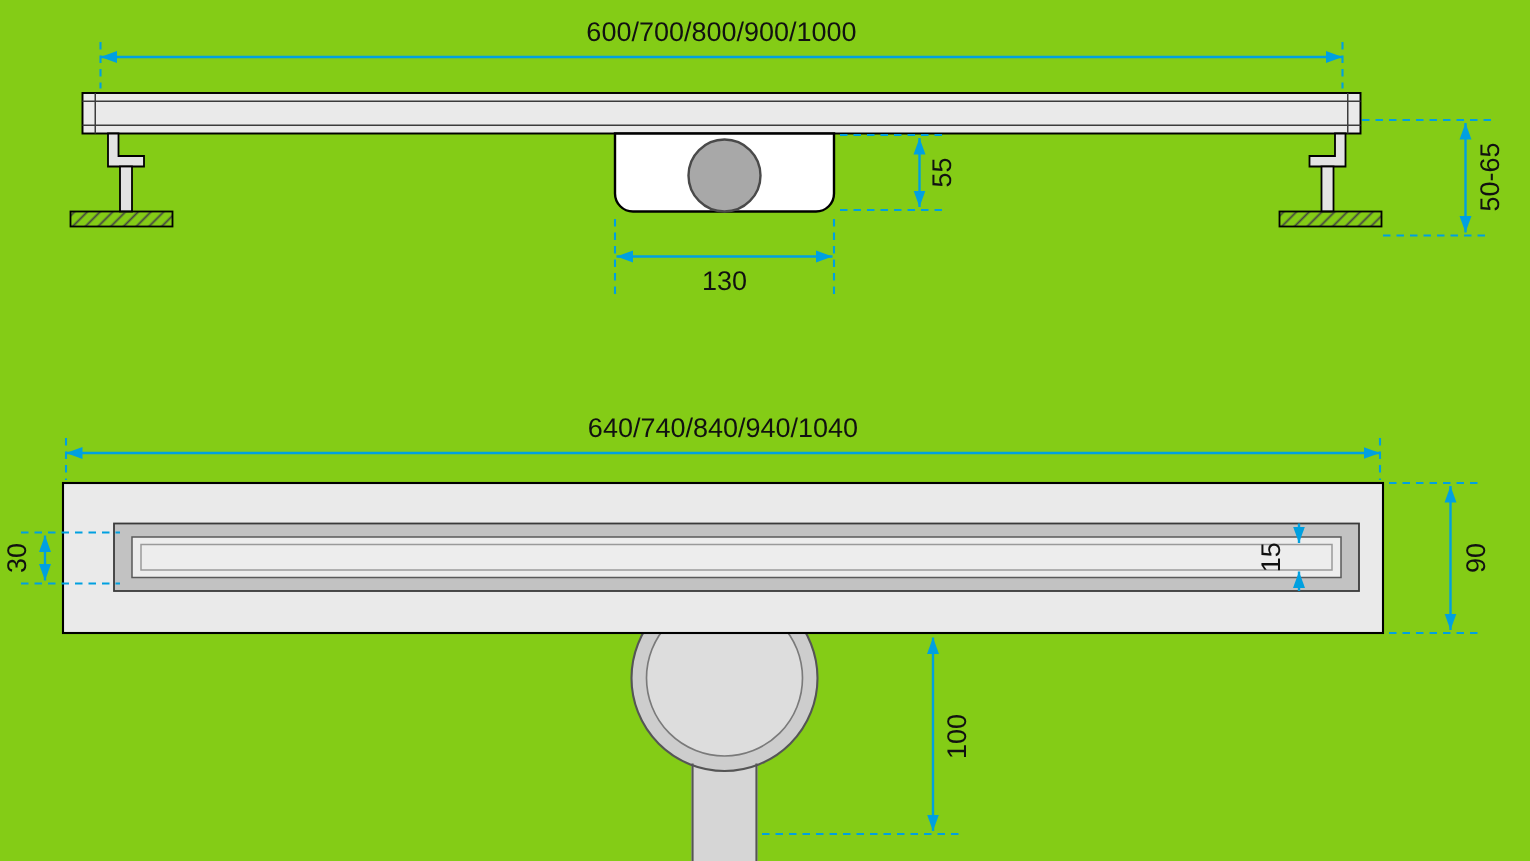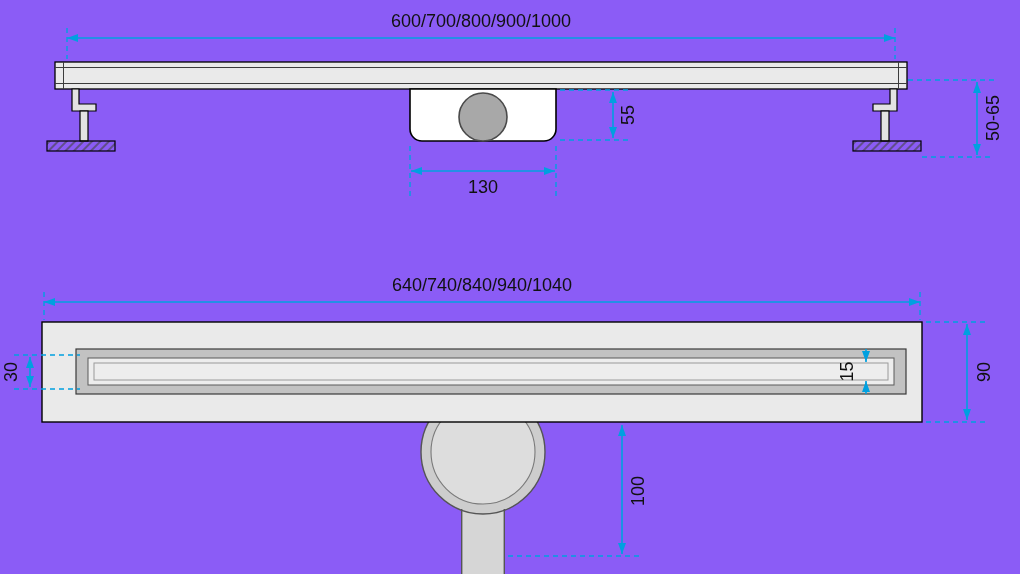--- a/index.html
+++ b/index.html
@@ -1,16 +1,16 @@
 <!DOCTYPE html>
 <html style="--dimension: #00a0e0; --outline: #000000; --text: #111111; --body-fill: #eaeaea; --frame-fill: #c2c2c2; --slot-fill: #ededed; --drain-fill: #a8a8a8; --metal-fill: #e3e3e3; --trap-fill: #ffffff; --siphon-fill: #cdcdcd; --siphon-inner-fill: #dddddd; --pipe-fill: #d6d6d6;"><head>
 <meta charset="utf-8">
 <style>
   html,body{margin:0;padding:0;background:#ffffff;}
-  .stage{position:relative;width:1020px;height:574px;background:#8b5cf6;overflow:hidden;
+  .stage{position:relative;width:1020px;height:574px;background:#84cc16;overflow:hidden;
          font-family:"Liberation Sans", sans-serif;}
   svg{display:block;}
   svg text{font-family:"Liberation Sans", sans-serif;font-size:18px;fill:var(--text,#111111);}
   .dim-line{stroke:var(--dimension,#00a0e0);stroke-width:1.6;fill:none;}
   .ext-line{stroke:var(--dimension,#00a0e0);stroke-width:1.4;fill:none;stroke-dasharray:5 4;}
   .arrow-head{fill:var(--dimension,#00a0e0);}
   .outline{stroke:var(--outline,#000000);}
   .body-fill{fill:var(--body-fill,#eaeaea);}
   .frame-fill{fill:var(--frame-fill,#c2c2c2);}
   .slot-fill{fill:var(--slot-fill,#ededed);}

